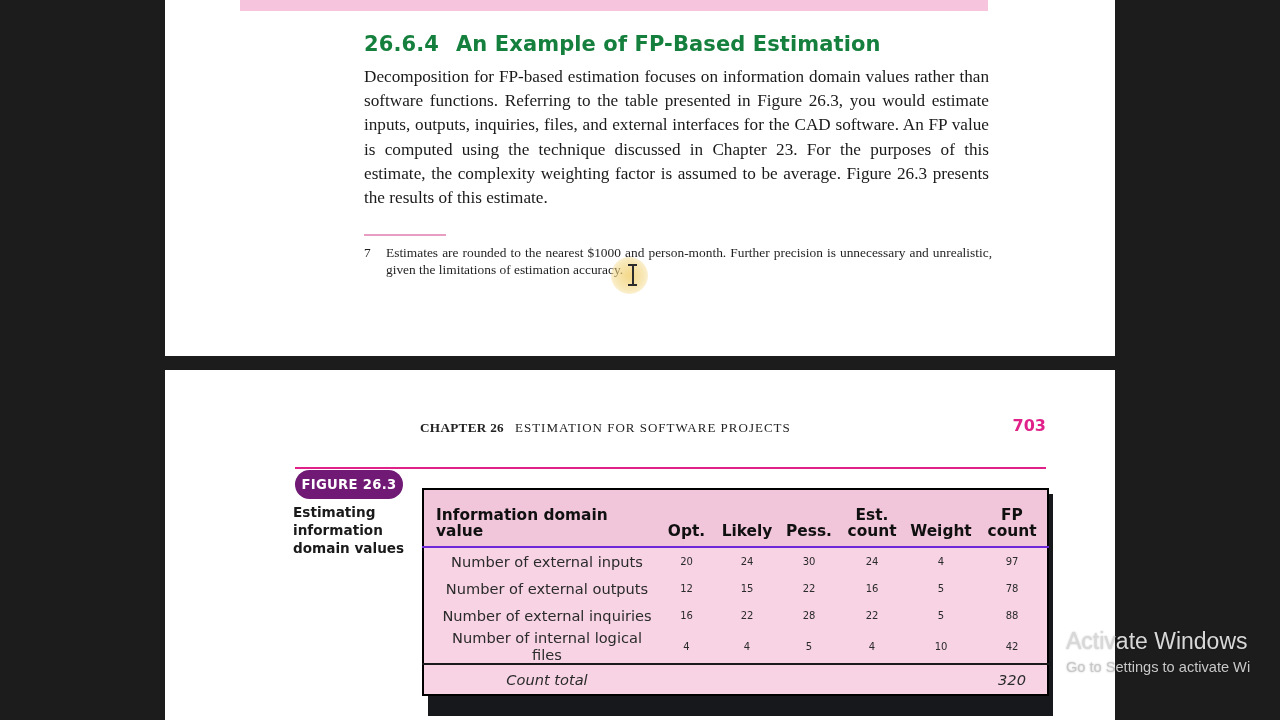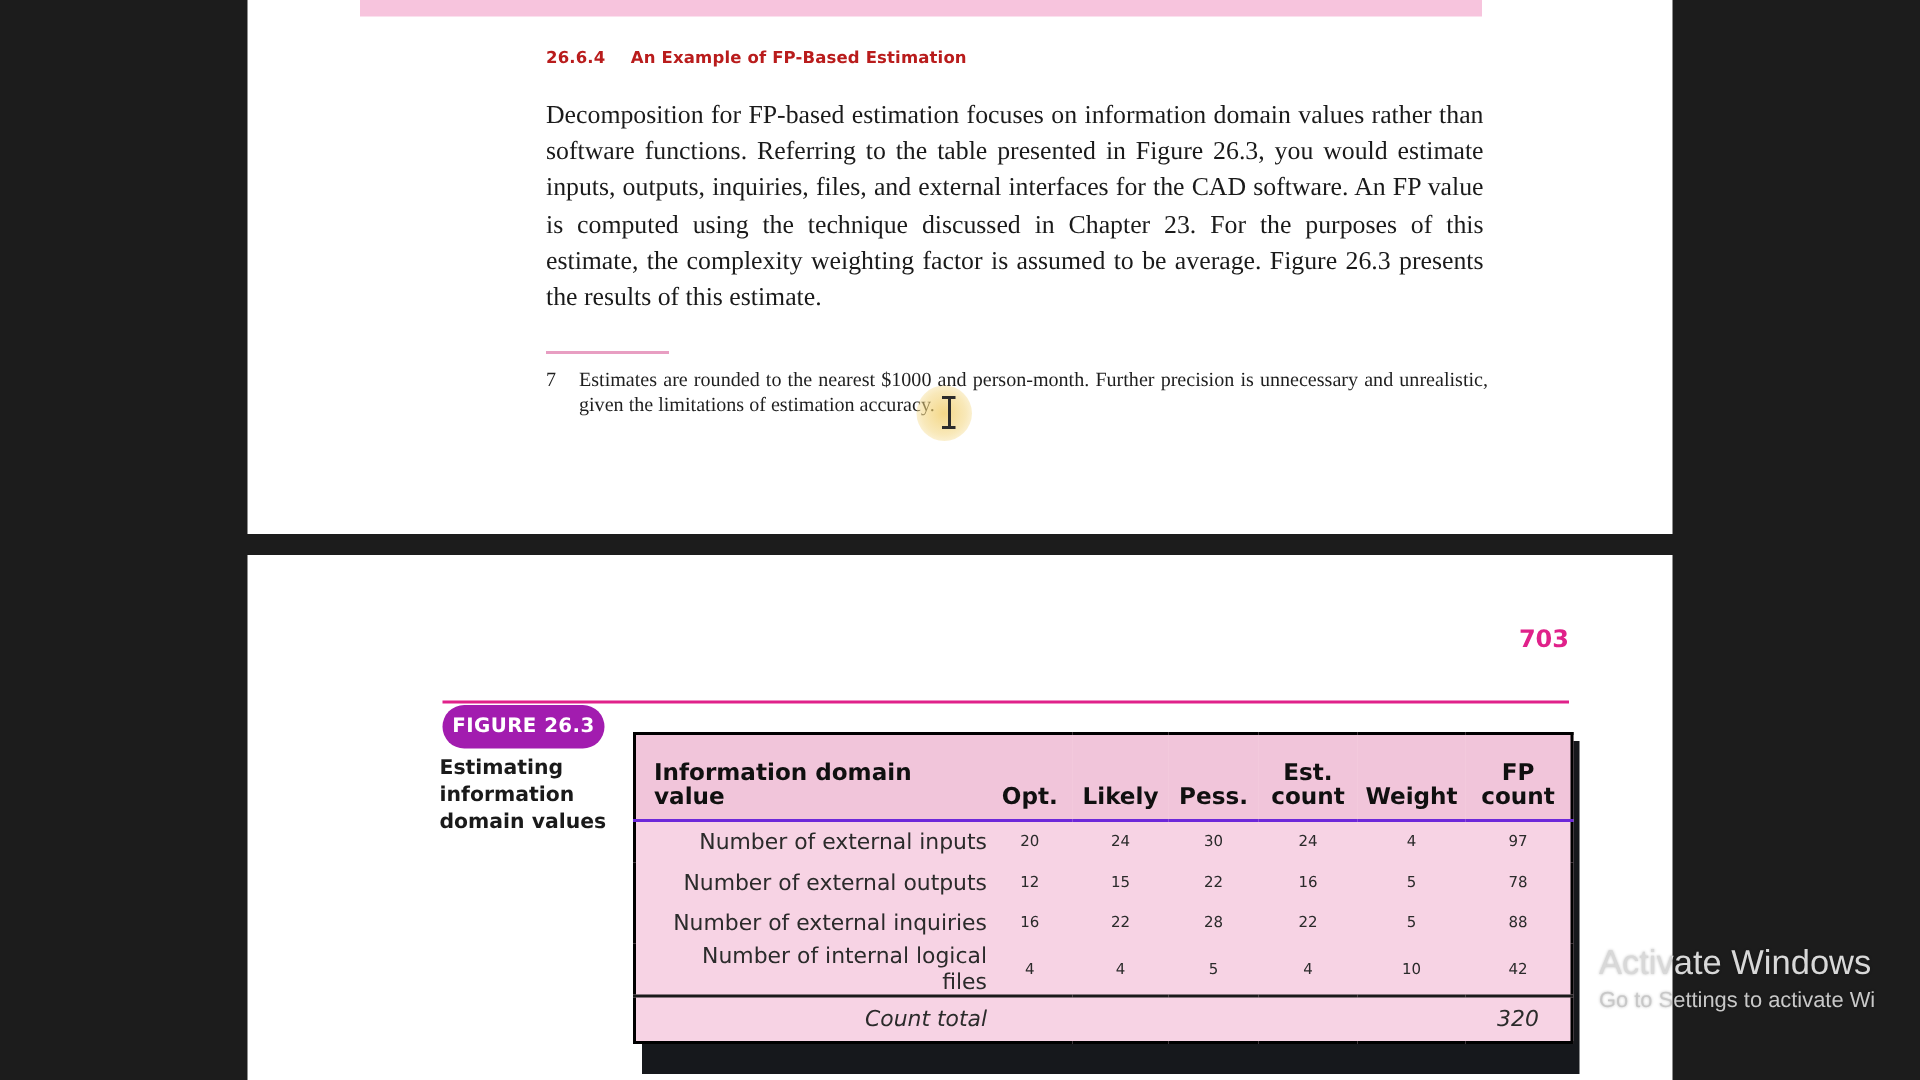--- a/index.html
+++ b/index.html
@@ -48,24 +48,24 @@
     height: 11px;
     background: #f7c4dd;
   }
 
   
   .sec-heading {
     position: absolute;
     left: 199px;
     top: 70px;
     width: 700px;
-    color: #b91c1c;
-    font-family: "DejaVu Sans", sans-serif;
-    font-weight: bold;
-    font-size: 11px;
+    color: #15803d;
+    font-family: "DejaVu Sans", sans-serif;
+    font-weight: bold;
+    font-size: 21px;
     letter-spacing: 0.1px;
     white-space: nowrap;
   }
   .sec-heading .num { margin-right: 17px; }
 
   
   .body-par {
     position: absolute;
     left: 199px;
     top: 103px;
@@ -147,21 +147,21 @@
     height: 2px;
     background: #e0218a;
   }
   .fig-pill {
     position: absolute;
     left: 130px;
     top: 100px;
     width: 108px;
     height: 29px;
     border-radius: 15px;
-    background: #a21caf;
+    background: #701a75;
     color: #ffffff;
     font-family: "DejaVu Sans", sans-serif;
     font-weight: bold;
     font-size: 13.2px;
     letter-spacing: 0.3px;
     display: flex;
     align-items: center;
     justify-content: center;
     box-sizing: border-box;
   }
@@ -230,21 +230,21 @@
   table.fig-table tbody td {
     font-family: "DejaVu Sans", sans-serif;
     font-weight: normal;
     font-size: 10px;
     color: #2b2b2b;
     height: 27px;
     text-align: center;
     vertical-align: middle;
   }
   table.fig-table tbody td.name-col {
-    text-align: right;
+    text-align: center;
     padding-left: 12px;
     font-size: 14.6px;
   }
   table.fig-table tr.total-row td {
     border-top: 2px solid #1a1a1a;
     font-style: italic;
     font-size: 14.6px;
     height: 29px;
   }
   
@@ -337,20 +337,23 @@
 
     <div class="footnote">
       <span class="fn-num">7</span>
       <span class="fn-text">Estimates are rounded to the nearest $1000 and person-month. Further precision is unnecessary and unrealistic, given the limitations of estimation accuracy.</span>
     </div>
 
   </div>
 
   <div class="page" id="page-bottom">
 
+    <div class="running-head">
+      <span class="chap">CHAPTER 26</span><span class="chap-title">ESTIMATION FOR SOFTWARE PROJECTS</span>
+    </div>
 
     <div class="page-number">703</div>
 
     <div class="fig-rule"></div>
 
     <div class="fig-pill">FIGURE 26.3</div>
 
     <div class="fig-caption">Estimating information domain values</div>
 
     <div class="fig-table-wrap">

